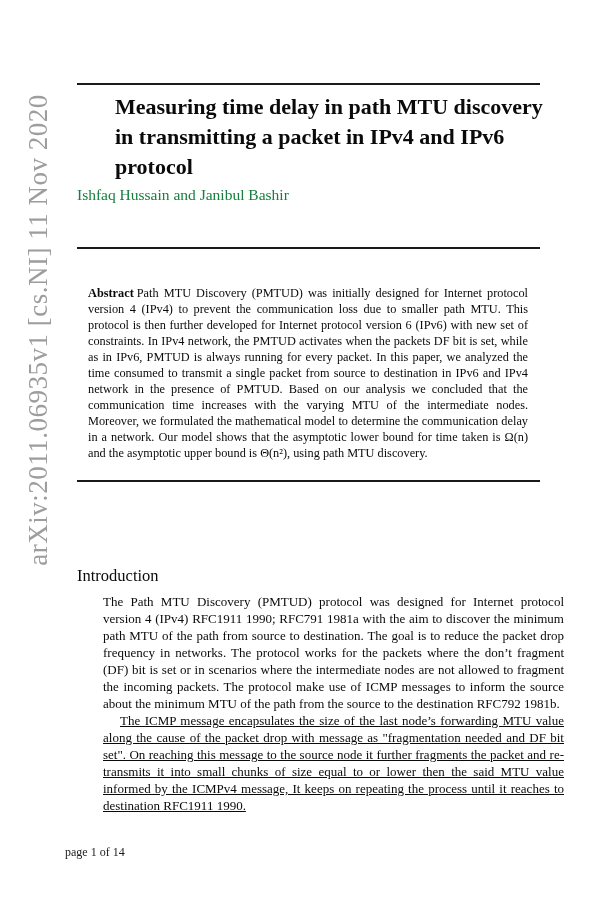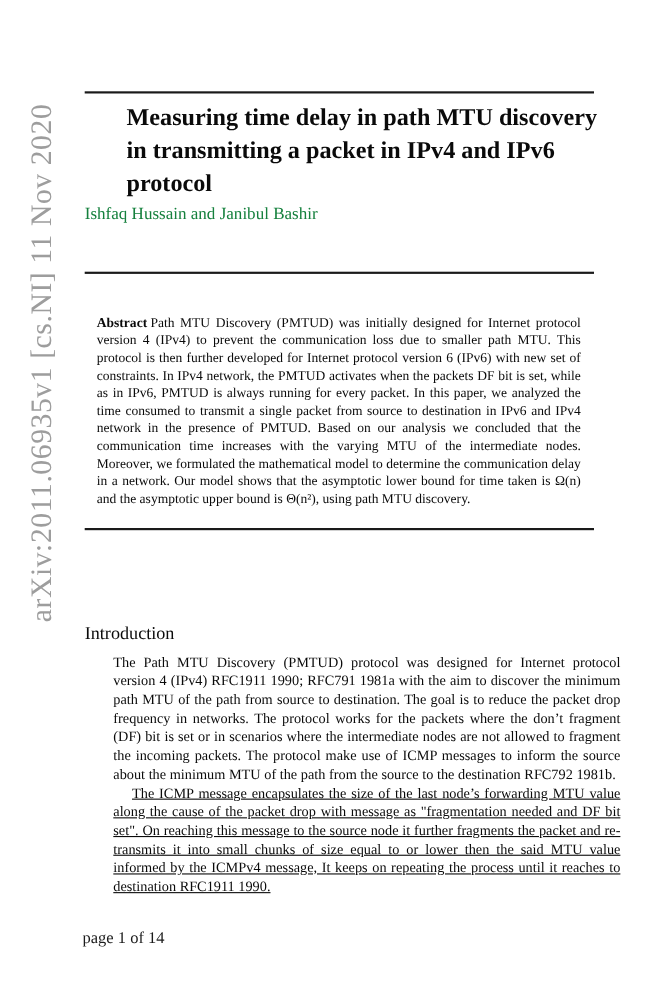--- a/index.html
+++ b/index.html
@@ -84,23 +84,23 @@
     width: 461px;
     font-size: 13px;
     line-height: 17px;
     text-align: justify;
     margin-left: 26px;
   }
   .body-text p + p { text-indent: 17px; text-decoration: underline; }
 
   .page-footer {
     position: absolute;
-    left: 75px;
+    left: 65px;
     top: 845px;
-    font-size: 15px;
+    font-size: 12px;
     color: #1a1a1a;
   }
 </style>
 </head>
 <body>
 
 <div class="watermark">arXiv:2011.06935v1  [cs.NI]  11 Nov 2020</div>
 
 <div class="rule rule-top"></div>
 

